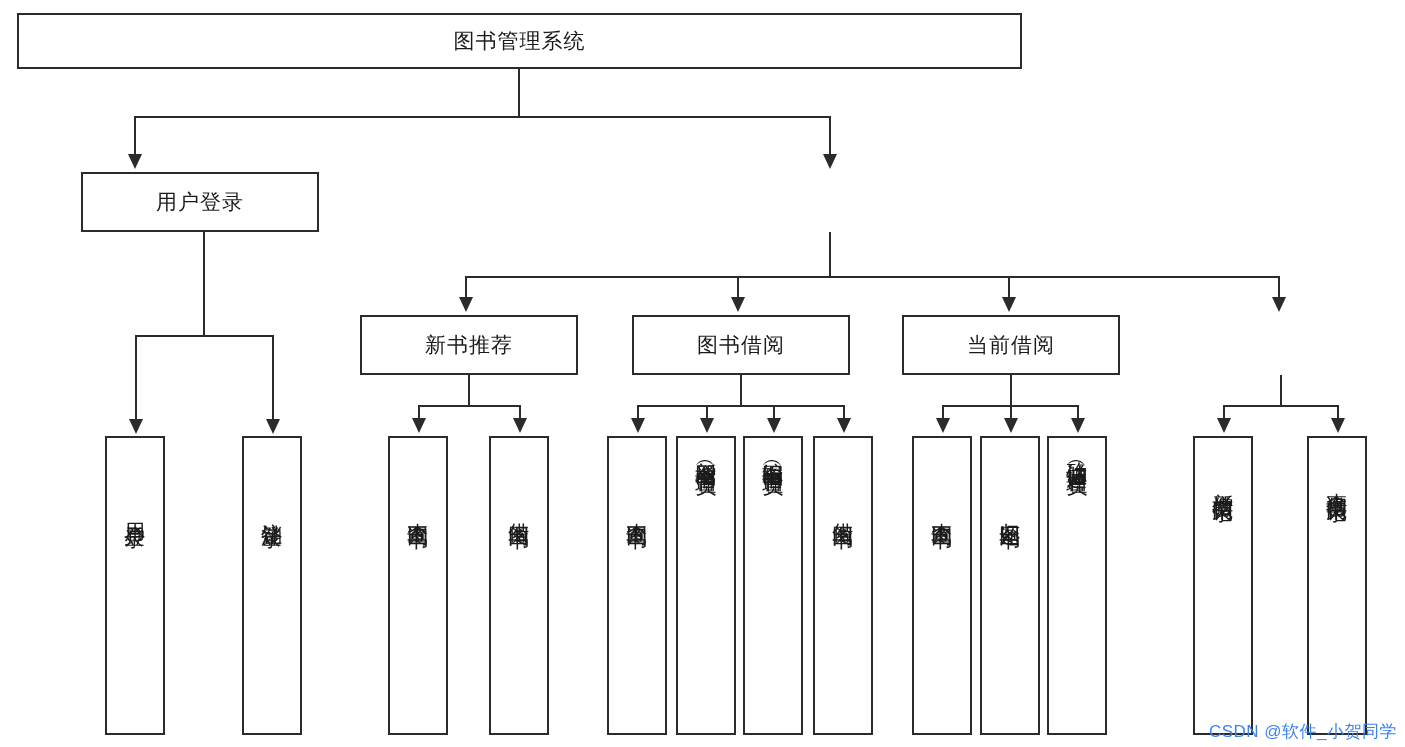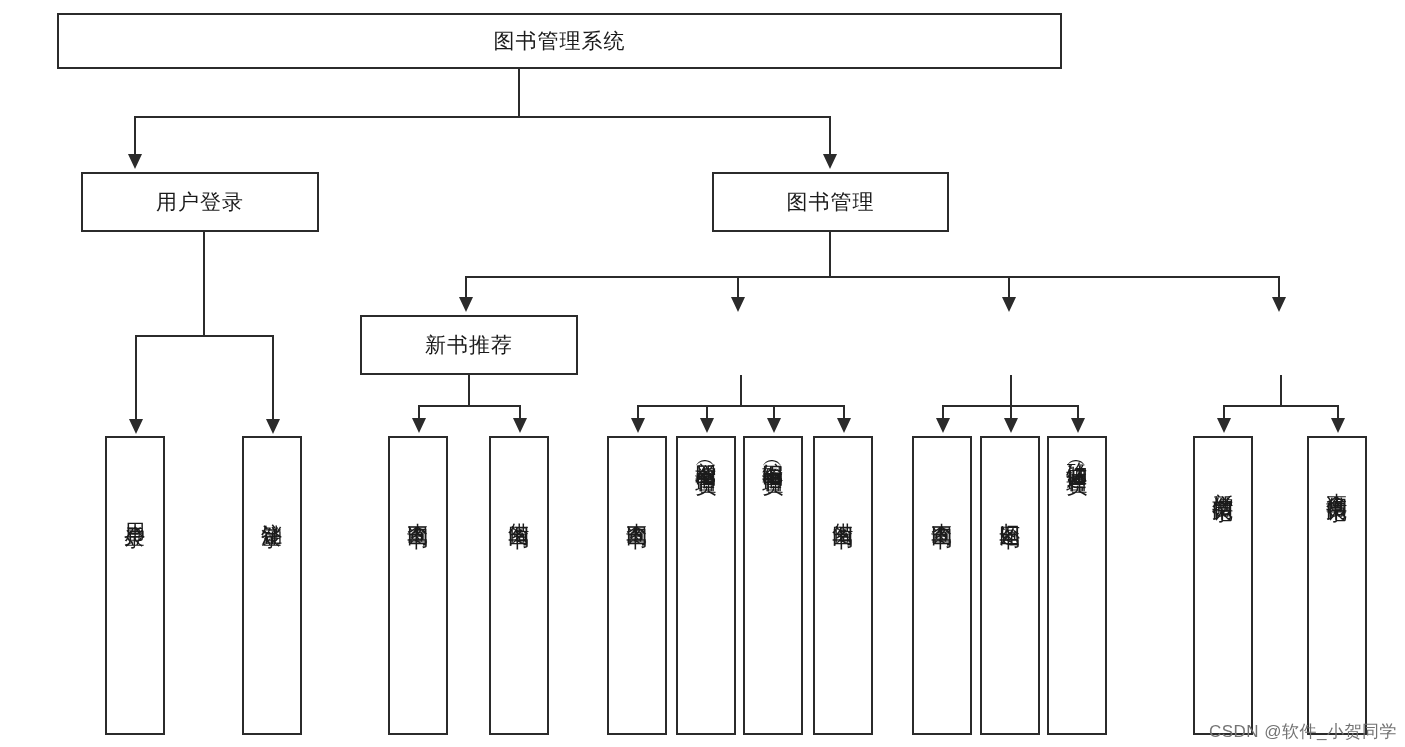--- a/index.html
+++ b/index.html
@@ -59,48 +59,45 @@
     border-left:7px solid transparent;
     border-right:7px solid transparent;
     border-top:15px solid #2b2b2b;
   }
   
   #watermark{
     position:absolute;
     right:8px;
     bottom:4px;
     font-size:17px;
-    color:#737373;
+    color:#3b82f6;
     white-space:nowrap;
     letter-spacing:0.5px;
   }
 </style>
 </head>
 <body>
 
 <div id="canvas">
 
-  <div class="node h-node" style="left:17px;top:13px;width:1005px;height:56px;margin-left:40px;">
+  <div class="node h-node" style="left:17px;top:13px;width:1005px;height:56px;">
     <span>图书管理系统</span>
   </div>
 
   <div class="vline" style="left:518px;top:69px;height:48px;"></div>
   <div class="hline" style="left:134px;top:116px;width:696px;"></div>
   <div class="vline" style="left:134px;top:116px;height:40px;"></div>
   <div class="arrow" style="left:128px;top:154px;"></div>
   <div class="vline" style="left:829px;top:116px;height:40px;"></div>
   <div class="arrow" style="left:823px;top:154px;"></div>
 
   <div class="node h-node" style="left:81px;top:172px;width:238px;height:60px;">
     <span>用户登录</span>
   </div>
 
-  <div class="node h-node" style="left:712px;top:172px;width:237px;height:60px;">
-    <span>图书管理</span>
-  </div>
 
   <div class="vline" style="left:203px;top:232px;height:104px;"></div>
   <div class="hline" style="left:135px;top:335px;width:138px;"></div>
   <div class="vline" style="left:135px;top:335px;height:85px;"></div>
   <div class="arrow" style="left:129px;top:419px;"></div>
   <div class="vline" style="left:272px;top:335px;height:85px;"></div>
   <div class="arrow" style="left:266px;top:419px;"></div>
 
   <div class="vline" style="left:829px;top:232px;height:45px;"></div>
   <div class="hline" style="left:465px;top:276px;width:815px;"></div>
@@ -109,20 +106,26 @@
   <div class="vline" style="left:737px;top:276px;height:22px;"></div>
   <div class="arrow" style="left:731px;top:297px;"></div>
   <div class="vline" style="left:1008px;top:276px;height:22px;"></div>
   <div class="arrow" style="left:1002px;top:297px;"></div>
   <div class="vline" style="left:1278px;top:276px;height:22px;"></div>
   <div class="arrow" style="left:1272px;top:297px;"></div>
 
   <div class="node h-node" style="left:360px;top:315px;width:218px;height:60px;text-align:right;">
     <span>新书推荐</span>
   </div>
+  <div class="node h-node" style="left:632px;top:315px;width:218px;height:60px;">
+    <span>图书借阅</span>
+  </div>
+  <div class="node h-node" style="left:902px;top:315px;width:218px;height:60px;">
+    <span>当前借阅</span>
+  </div>
 
   <div class="vline" style="left:468px;top:375px;height:31px;"></div>
   <div class="hline" style="left:418px;top:405px;width:102px;"></div>
   <div class="vline" style="left:418px;top:405px;height:14px;"></div>
   <div class="arrow" style="left:412px;top:418px;"></div>
   <div class="vline" style="left:519px;top:405px;height:14px;"></div>
   <div class="arrow" style="left:513px;top:418px;"></div>
 
   <div class="vline" style="left:740px;top:375px;height:31px;"></div>
   <div class="hline" style="left:637px;top:405px;width:208px;"></div>

